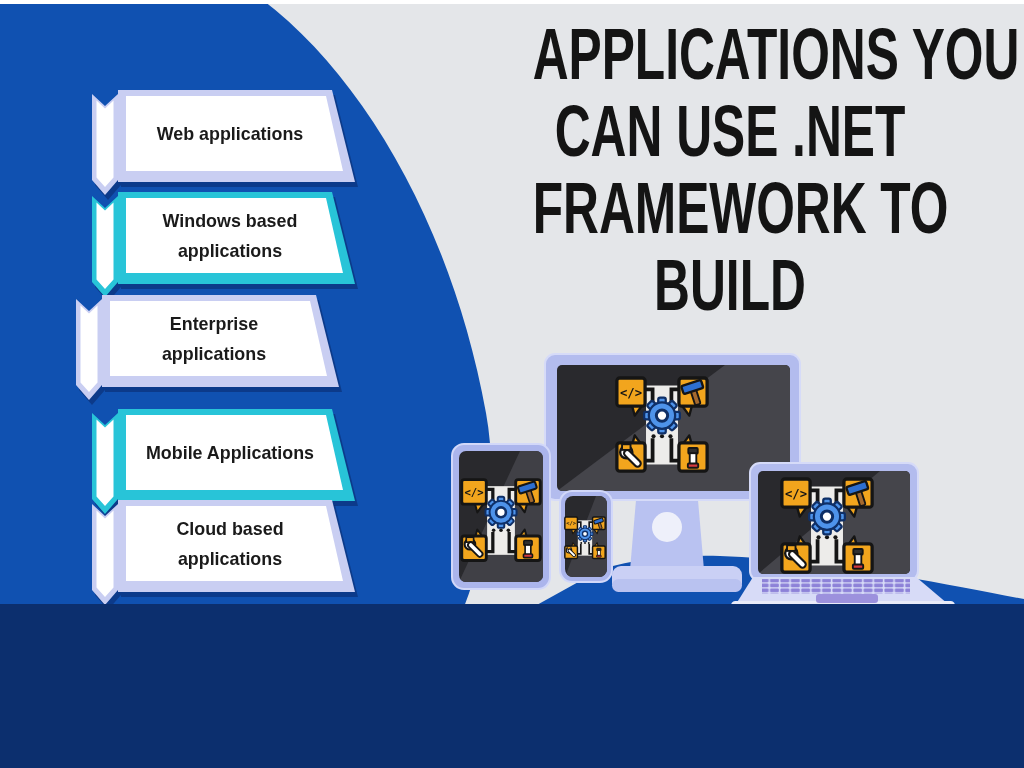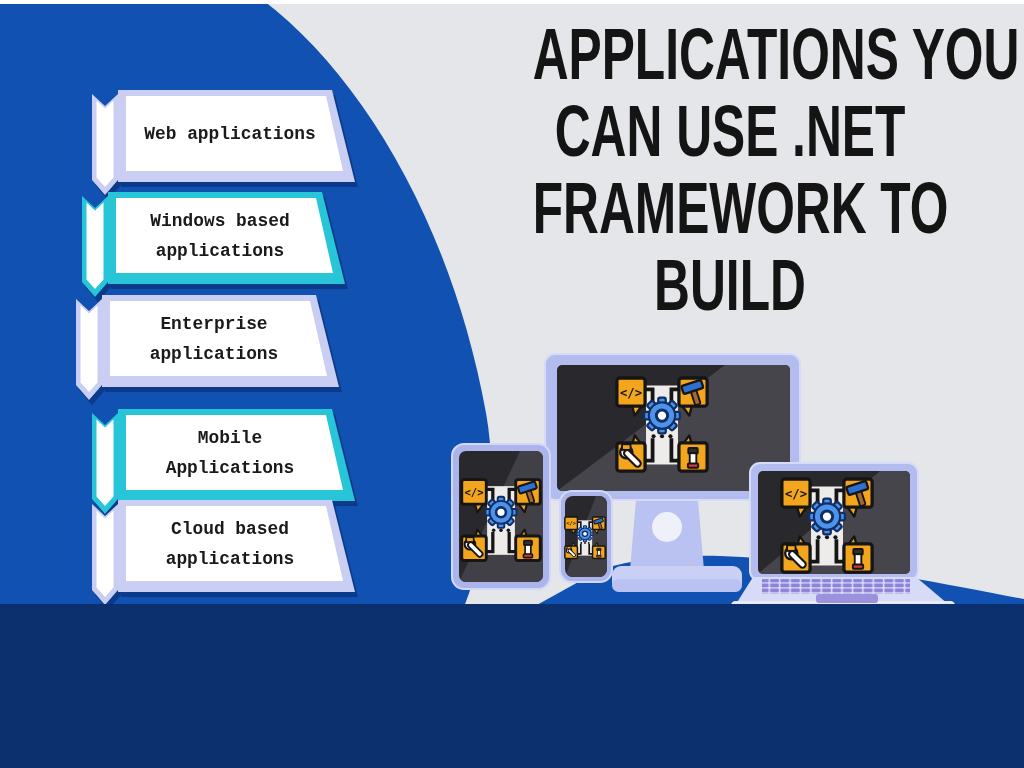--- a/index.html
+++ b/index.html
@@ -11,21 +11,21 @@
   .stage svg.layer{position:absolute;left:0;top:0;}
   
   .title{
     position:absolute;left:444px;top:16px;width:572px;
     text-align:center;color:#141414;
     font-weight:bold;font-size:72px;line-height:77px;
     transform:scaleX(.69);transform-origin:50% 0;
     letter-spacing:0px;white-space:nowrap;
   }
   
-  .banner{position:absolute;width:266px;height:106px;font-family:Liberation Mono, monospace;}
+  .banner{position:absolute;width:266px;height:106px;}
   .banner > svg{
     position:absolute;left:0;top:0;overflow:visible;
     filter:drop-shadow(3px 5px 0 rgba(9,40,105,.55));
   }
   .banner .acc{fill:var(--accent);}
   .banner-label{
     position:absolute;left:36px;top:4px;width:204px;height:80px;
     display:flex;align-items:center;justify-content:center;
     text-align:center;font-weight:bold;font-size:19px;line-height:30px;
     color:#1a1a1a;white-space:pre-line;transform:scaleX(.94);
@@ -179,21 +179,21 @@
   <div class="banner" style="left: 92px; top: 90px; --accent: #c9cef2;">
     <svg width="266" height="106" viewBox="0 0 266 106">
       <path class="acc" d="M0,4 L13,16 L26,4 L26,90 L13,105 L0,90 Z"></path>
       <path d="M4.5,10.5 L13,18.5 L21.5,10.5 L21.5,87.5 L13,97 L4.5,87.5 Z" fill="#fff"></path>
       <path class="acc" d="M26,0 L240,0 L263,92 L26,92 Z"></path>
       <path d="M34,6 L234,6 L251,81 L34,81 Z" fill="#fff"></path>
     </svg>
     <div class="banner-label">Web applications</div>
   </div>
 
-  <div class="banner" style="left: 82px; top: 192px; --accent: #28c4d8;">
+  <div class="banner" style="left: 92px; top: 192px; --accent: #28c4d8;">
     <svg width="266" height="106" viewBox="0 0 266 106">
       <path class="acc" d="M0,4 L13,16 L26,4 L26,90 L13,105 L0,90 Z"></path>
       <path d="M4.5,10.5 L13,18.5 L21.5,10.5 L21.5,87.5 L13,97 L4.5,87.5 Z" fill="#fff"></path>
       <path class="acc" d="M26,0 L240,0 L263,92 L26,92 Z"></path>
       <path d="M34,6 L234,6 L251,81 L34,81 Z" fill="#fff"></path>
     </svg>
     <div class="banner-label">Windows based
 applications</div>
   </div>
 

